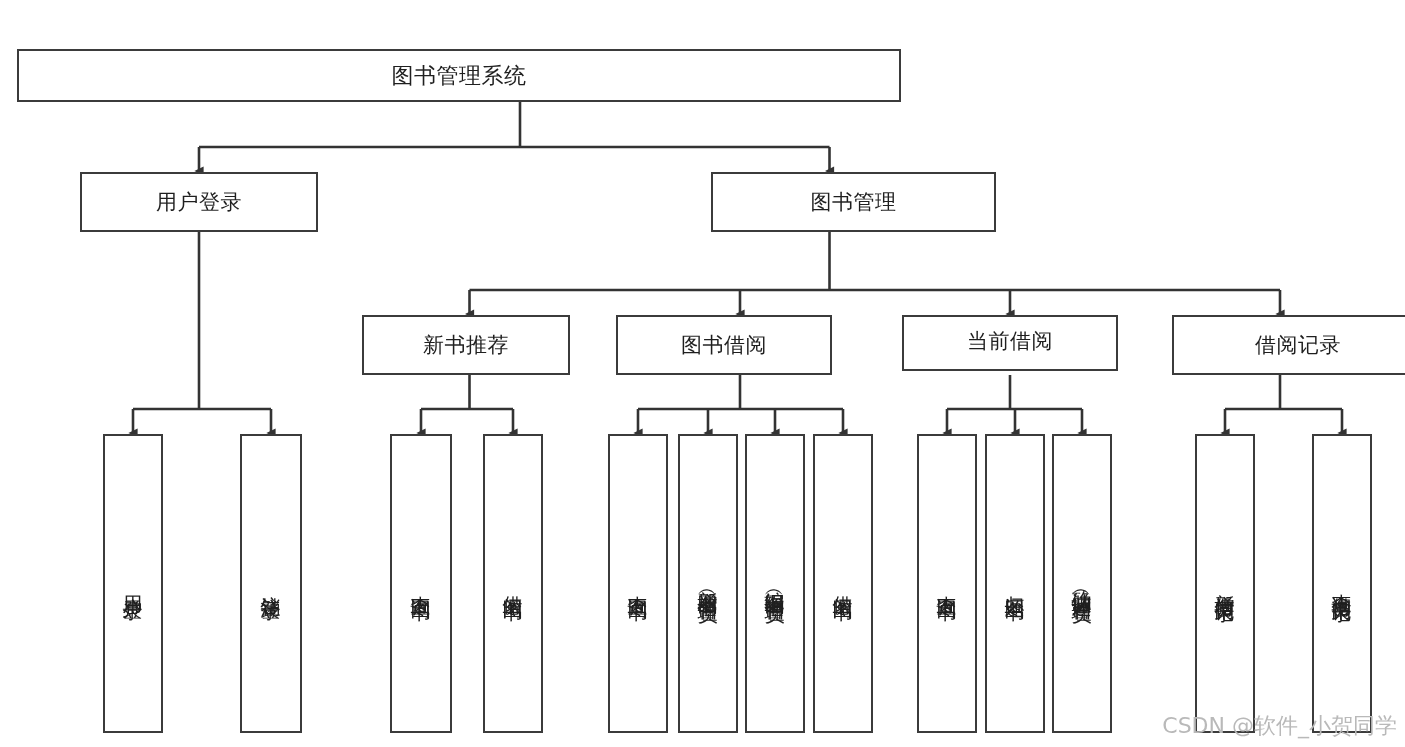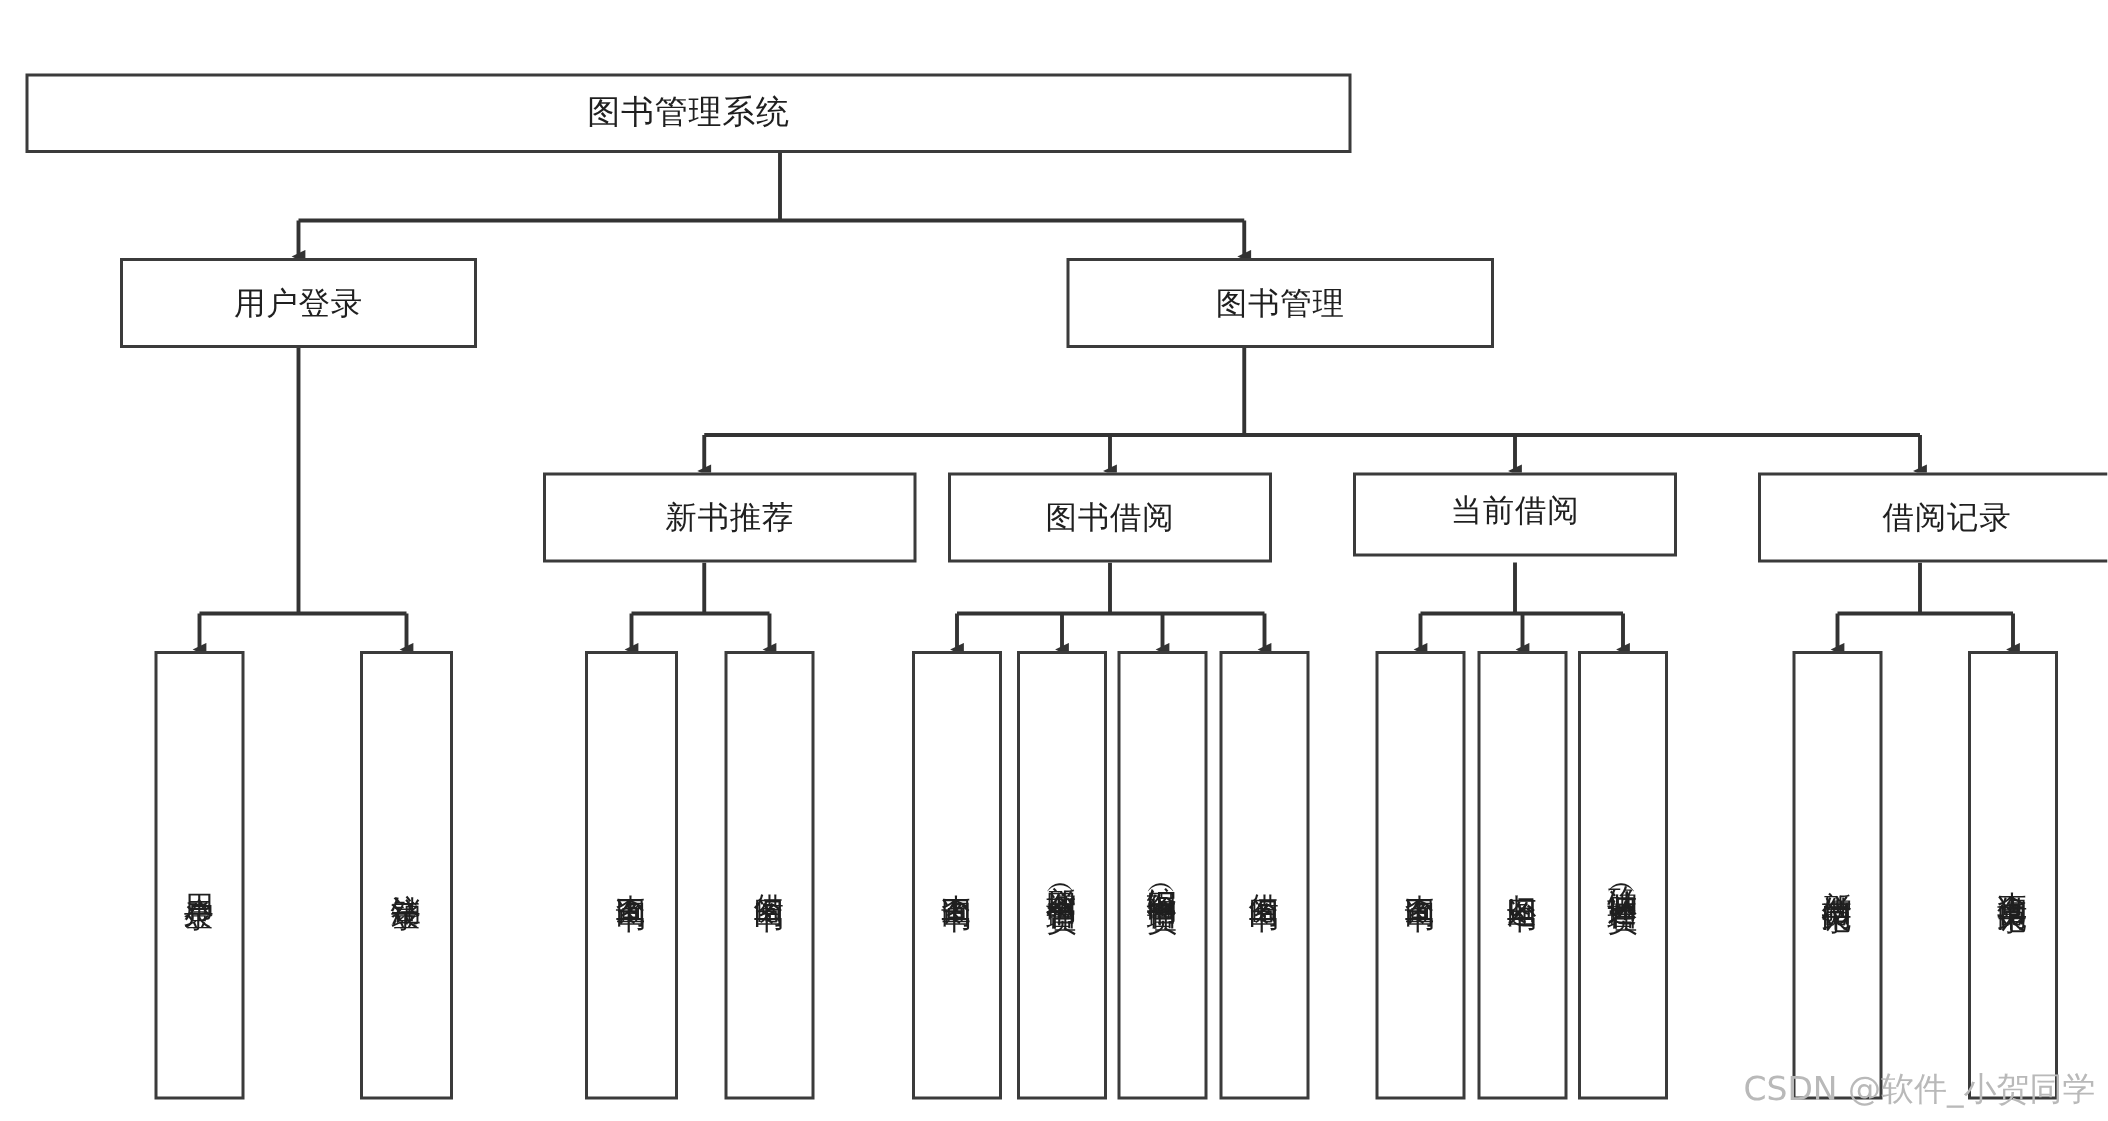--- a/index.html
+++ b/index.html
@@ -126,24 +126,24 @@
   <div id="node-layer">
       <div class="node horiz root" style="left: 17px; top: 13px; width: 884px; height: 53px; margin-top: 36px;">
         <span class="label">图书管理系统</span>
       </div>
       <div class="node horiz" style="left: 80px; top: 172px; width: 238px; height: 60px;">
         <span class="label">用户登录</span>
       </div>
       <div class="node horiz" style="left: 711px; top: 172px; width: 285px; height: 60px;">
         <span class="label">图书管理</span>
       </div>
-      <div class="node horiz" style="left: 362px; top: 315px; width: 249px; height: 60px;">
+      <div class="node horiz" style="left: 362px; top: 315px; width: 208px; height: 60px;">
         <span class="label">新书推荐</span>
       </div>
-      <div class="node horiz" style="left: 632px; top: 315px; width: 216px; height: 60px;">
+      <div class="node horiz" style="left: 616px; top: 315px; width: 216px; height: 60px;">
         <span class="label">图书借阅</span>
       </div>
       <div class="node horiz" style="left: 902px; top: 315px; width: 216px; height: 56px; font-family: Liberation Mono, monospace;">
         <span class="label">当前借阅</span>
       </div>
       <div class="node horiz" style="left: 1172px; top: 315px; width: 252px; height: 60px;">
         <span class="label">借阅记录</span>
       </div>
       <div class="node vert" style="left: 103px; top: 434px; width: 60px; height: 299px;">
         <span class="label">用户登录</span>

